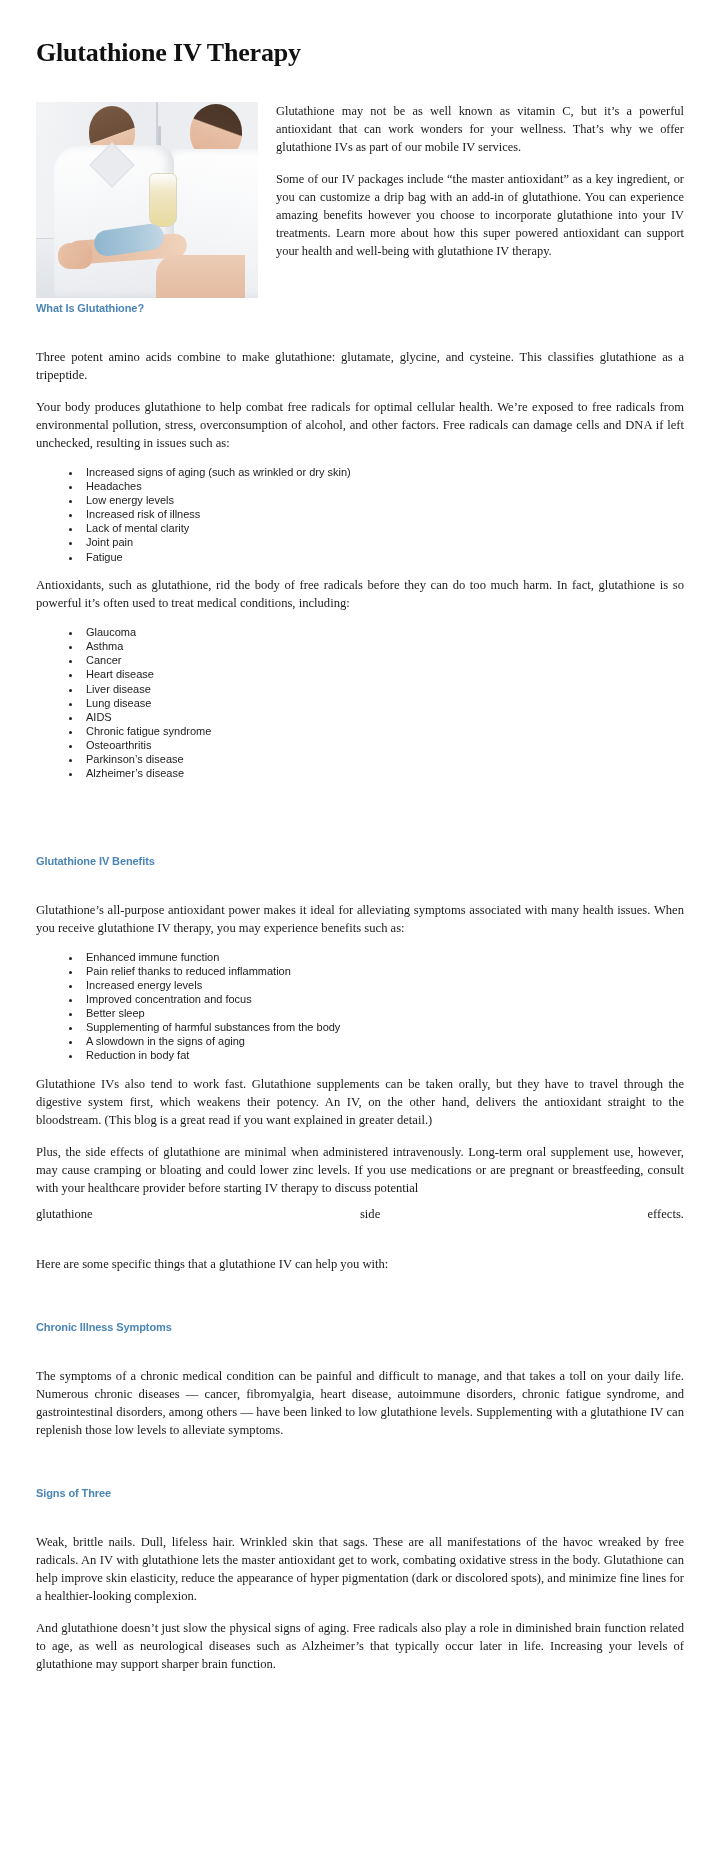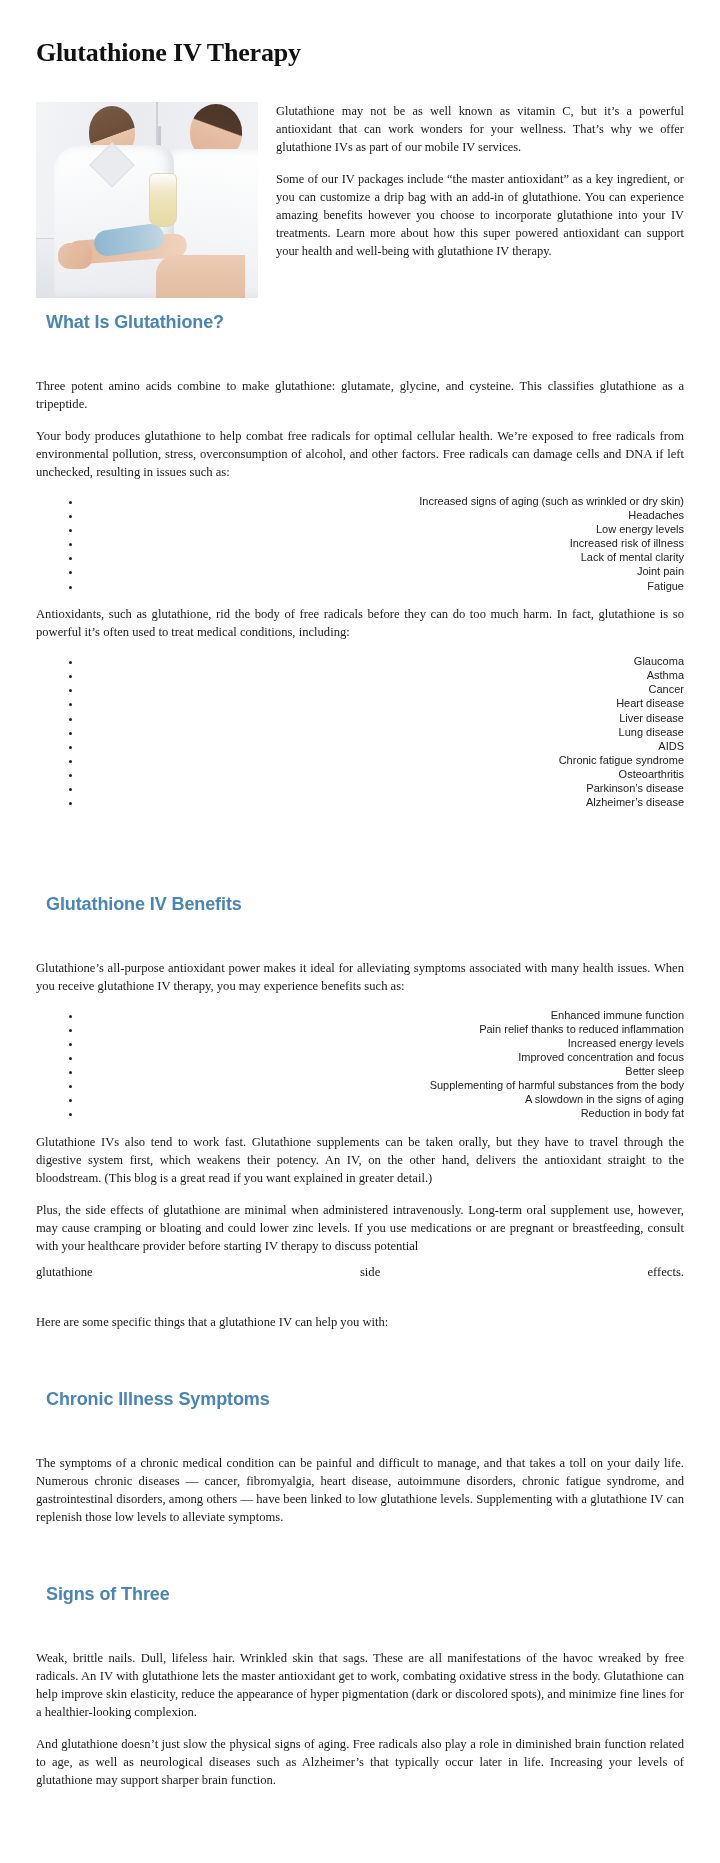--- a/index.html
+++ b/index.html
@@ -128,43 +128,42 @@
   }
   .hero-text p {
     margin: 0 0 14px 0;
     font-size: 12.4px;
     line-height: 18px;
     text-align: justify;
     color: #1a1a1a;
   }
   h2.section-heading {
     font-family: "Liberation Sans", "DejaVu Sans", sans-serif;
-    font-size: 18px;
+    font-size: 11px;
     font-weight: bold;
-    margin: 10px;
+    margin: 0;
     padding: 0;
     letter-spacing: -0.1px;
   }
   .body-p {
     margin: 0 0 14px 0;
     font-size: 12.6px;
     line-height: 18px;
     text-align: justify;
     color: #1a1a1a;
   }
   .body-p.last { margin-bottom: 0; }
   ul.doc-list {
     font-family: "Liberation Sans", "DejaVu Sans", sans-serif;
     font-size: 11px;
     line-height: 13.6px;
     color: #222222;
     margin: 10px 0 12px 0;
     padding-left: 46px;
     list-style: disc;
-    text-align: right;
   }
   ul.doc-list li { margin: 0 0 0.5px 0; padding-left: 4px; }
   .spacer-lg { height: 62px; }
   .spacer-md { height: 34px; }
   .clearfix::after { content: ""; display: table; clear: both; }
   .justify-spread {
     text-align: justify;
   }
   .justify-spread::after {
     content: "";

